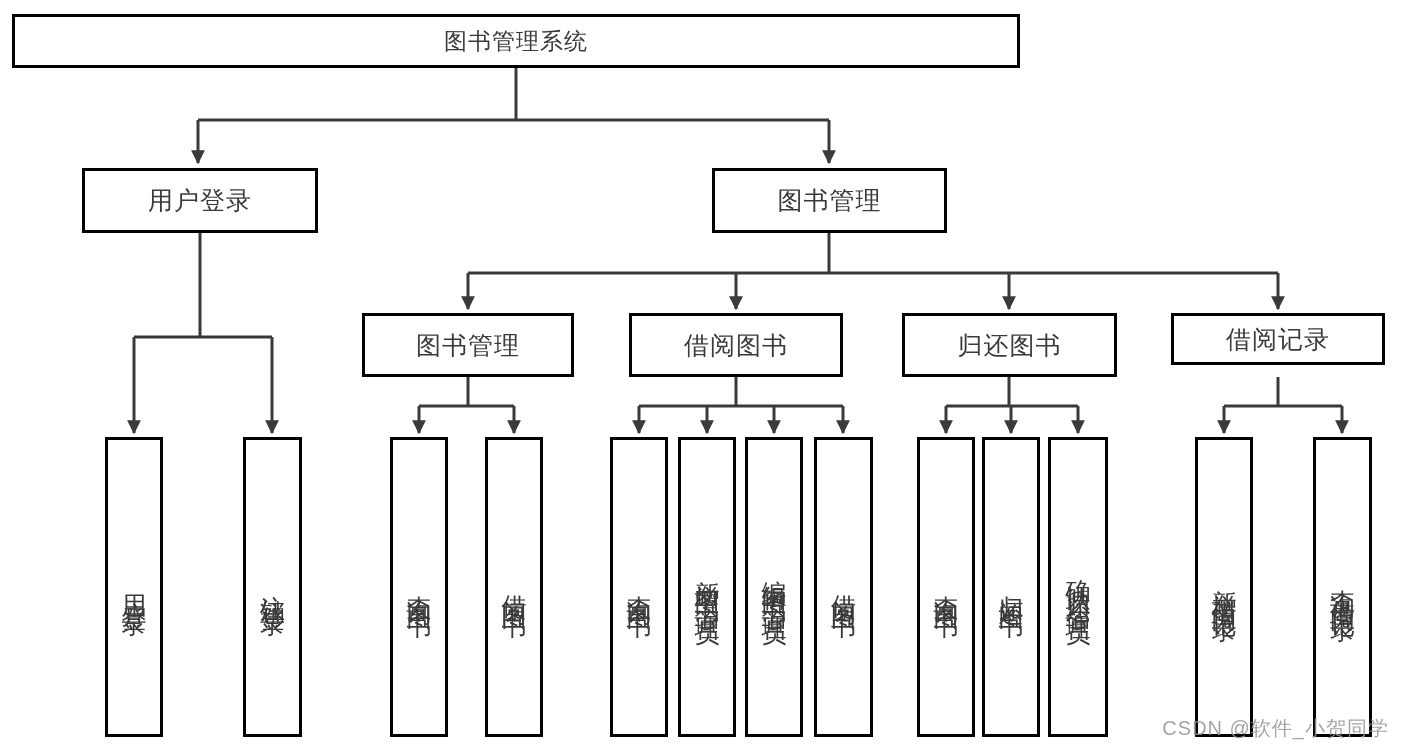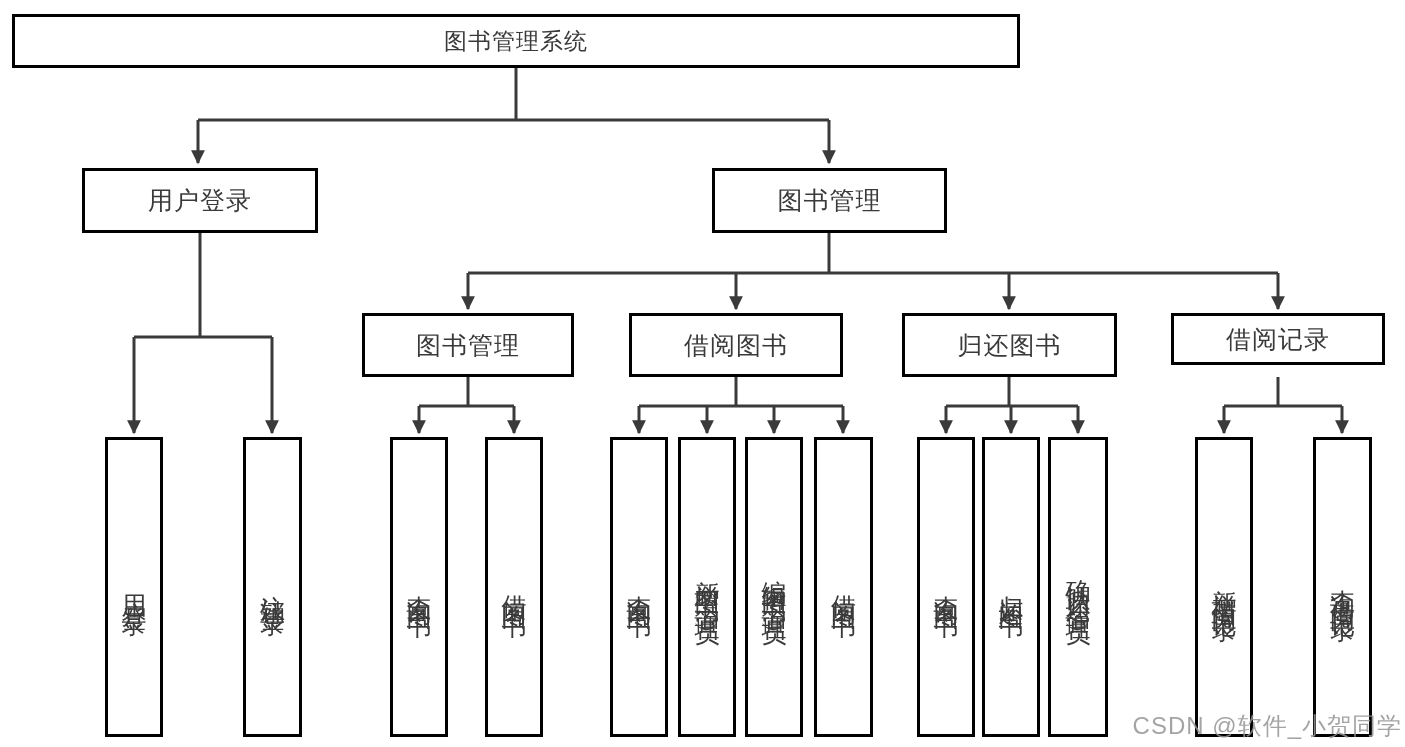--- a/index.html
+++ b/index.html
@@ -43,23 +43,23 @@
   }
   .v-node {
     writing-mode: vertical-rl;
     text-orientation: mixed;
     font-size: 25px;
     letter-spacing: 6px;
     line-height: 1;
   }
   .watermark {
     position: absolute;
-    right: 3px;
+    right: 16px;
     bottom: 5px;
-    font-size: 24px;
+    font-size: 20px;
     color: rgba(148, 148, 148, 0.85);
     letter-spacing: 1px;
     white-space: nowrap;
   }
 </style>
 </head>
 <body>
 
 <div id="stage">
 

